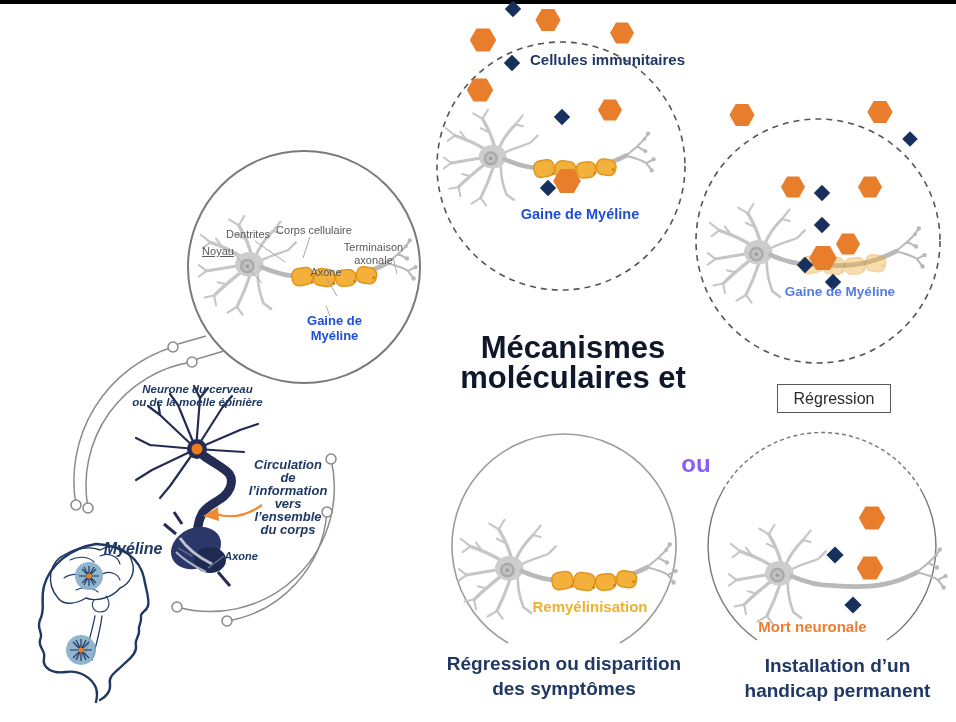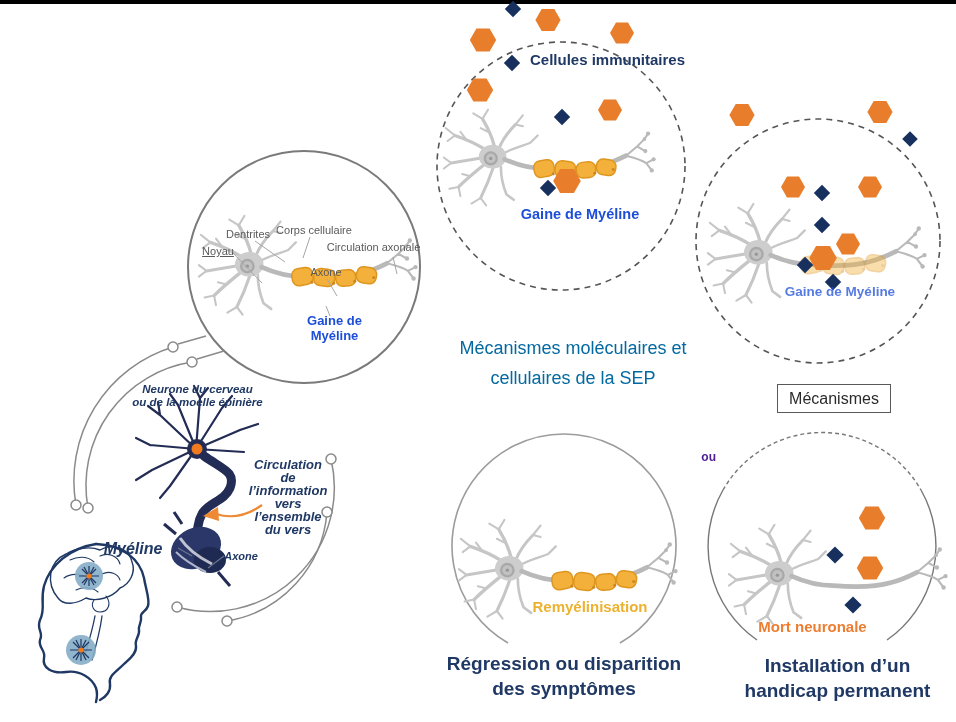--- a/index.html
+++ b/index.html
@@ -5,25 +5,25 @@
   html,body{margin:0;padding:0;background:#fff;}
   .canvas{position:relative;width:956px;height:722px;background:#ffffff;overflow:hidden;
           font-family:"Liberation Sans", sans-serif;}
   .topbar{position:absolute;left:0;top:0;width:956px;height:4px;background:#000;}
   .art{position:absolute;left:0;top:0;}
   .lbl{position:absolute;text-align:center;line-height:1.15;}
   .navy{color:#1F3864;text-align:center;}
   .graylbl{color:#5a5a5a;font-size:11px;}
   .orangelbl{color:#1d4ed8;font-weight:600;}
   .ital{font-style:italic;font-weight:600;}
-  .title{font-size:18px;font-weight:normal;line-height:30px;color:#0369a1;}
+  .title{font-size:31px;font-weight:bold;line-height:30px;color:#0f172a;}
   .caption{font-size:19px;font-weight:600;line-height:25px;color:#1F3864;}
   .symbox{position:absolute;left:777px;top:384px;width:112px;height:27px;line-height:27px;
           border:1.5px solid #595959;background:#fff;color:#2b2b2b;font-size:16px;text-align:center;}
-  .or{position:absolute;left:676px;top:450px;width:40px;font-size:12px;font-weight:bold;color:#4c1d95;text-align:right;}
+  .or{position:absolute;left:676px;top:450px;width:40px;font-size:24px;font-weight:bold;color:#8b5cf6;text-align:center;}
 </style>
 </head>
 <body>
 
 <div class="canvas">
 
   <div class="topbar"></div>
 
   <svg class="art" width="956" height="722" viewBox="0 0 956 722">
     <defs>
@@ -250,42 +250,41 @@
   <div class="lbl navy" style="left:520px;top:51px;width:175px;font-size:15px;font-weight:600;">Cellules immunitaires</div>
 
   <div class="lbl orangelbl" style="left:515px;top:206px;width:130px;font-size:14.5px;">Gaine de Myéline</div>
 
   <div class="lbl orangelbl" style="left:780px;top:284px;width:120px;font-size:13.5px;opacity:.75;">Gaine de Myéline</div>
 
   <div class="lbl graylbl" style="left:222px;top:228px;width:52px;">Dentrites</div>
   <div class="lbl graylbl" style="left:275px;top:224px;width:78px;">Corps cellulaire</div>
   <div class="lbl graylbl" style="left:198px;top:245px;width:40px;text-decoration:underline;">Noyau</div>
   <div class="lbl graylbl" style="left:306px;top:266px;width:40px;">Axone</div>
-  <div class="lbl graylbl" style="left:326px;top:241px;width:95px;">Circulation axonale</div>
+  <div class="lbl graylbl" style="left:326px;top:241px;width:95px;">Terminaison axonale</div>
   <div class="lbl orangelbl" style="left:282px;top:314px;width:105px;font-size:13px;">Gaine de Myéline</div>
 
   <div class="lbl navy ital" style="left:130px;top:383px;width:135px;font-size:11.5px;">
     <div>Neurone du cerveau</div>
     <div>ou de la moelle épinière</div>
   </div>
   <div class="lbl navy ital" style="left:248px;top:458px;width:80px;font-size:13px;line-height:13px;">
     <div>Circulation de</div>
     <div>l’information</div>
     <div>vers l’ensemble</div>
-    <div>du vers</div>
+    <div>du corps</div>
   </div>
   <div class="lbl navy ital" style="left:100px;top:540px;width:66px;font-size:16px;">Myéline</div>
   <div class="lbl navy ital" style="left:216px;top:550px;width:50px;font-size:11px;">Axone</div>
 
   <div class="lbl title" style="left:408px;top:333px;width:330px;">
     <div>Mécanismes moléculaires et</div>
-    <div>cellulaires de la SEP</div>
-  </div>
-
-  <div class="symbox">Mécanismes</div>
+  </div>
+
+  <div class="symbox">Régression</div>
 
   <div class="or">ou</div>
 
   <div class="lbl" style="left:515px;top:598px;width:150px;font-size:15px;font-weight:600;color:#EDB12F;">Remyélinisation</div>
   <div class="lbl caption" style="left:430px;top:651px;width:268px;">
     <div>Régression ou disparition</div>
     <div>des symptômes</div>
   </div>
 
   <div class="lbl" style="left:745px;top:618px;width:135px;font-size:15px;font-weight:bold;color:#ED7D31;">Mort neuronale</div>

